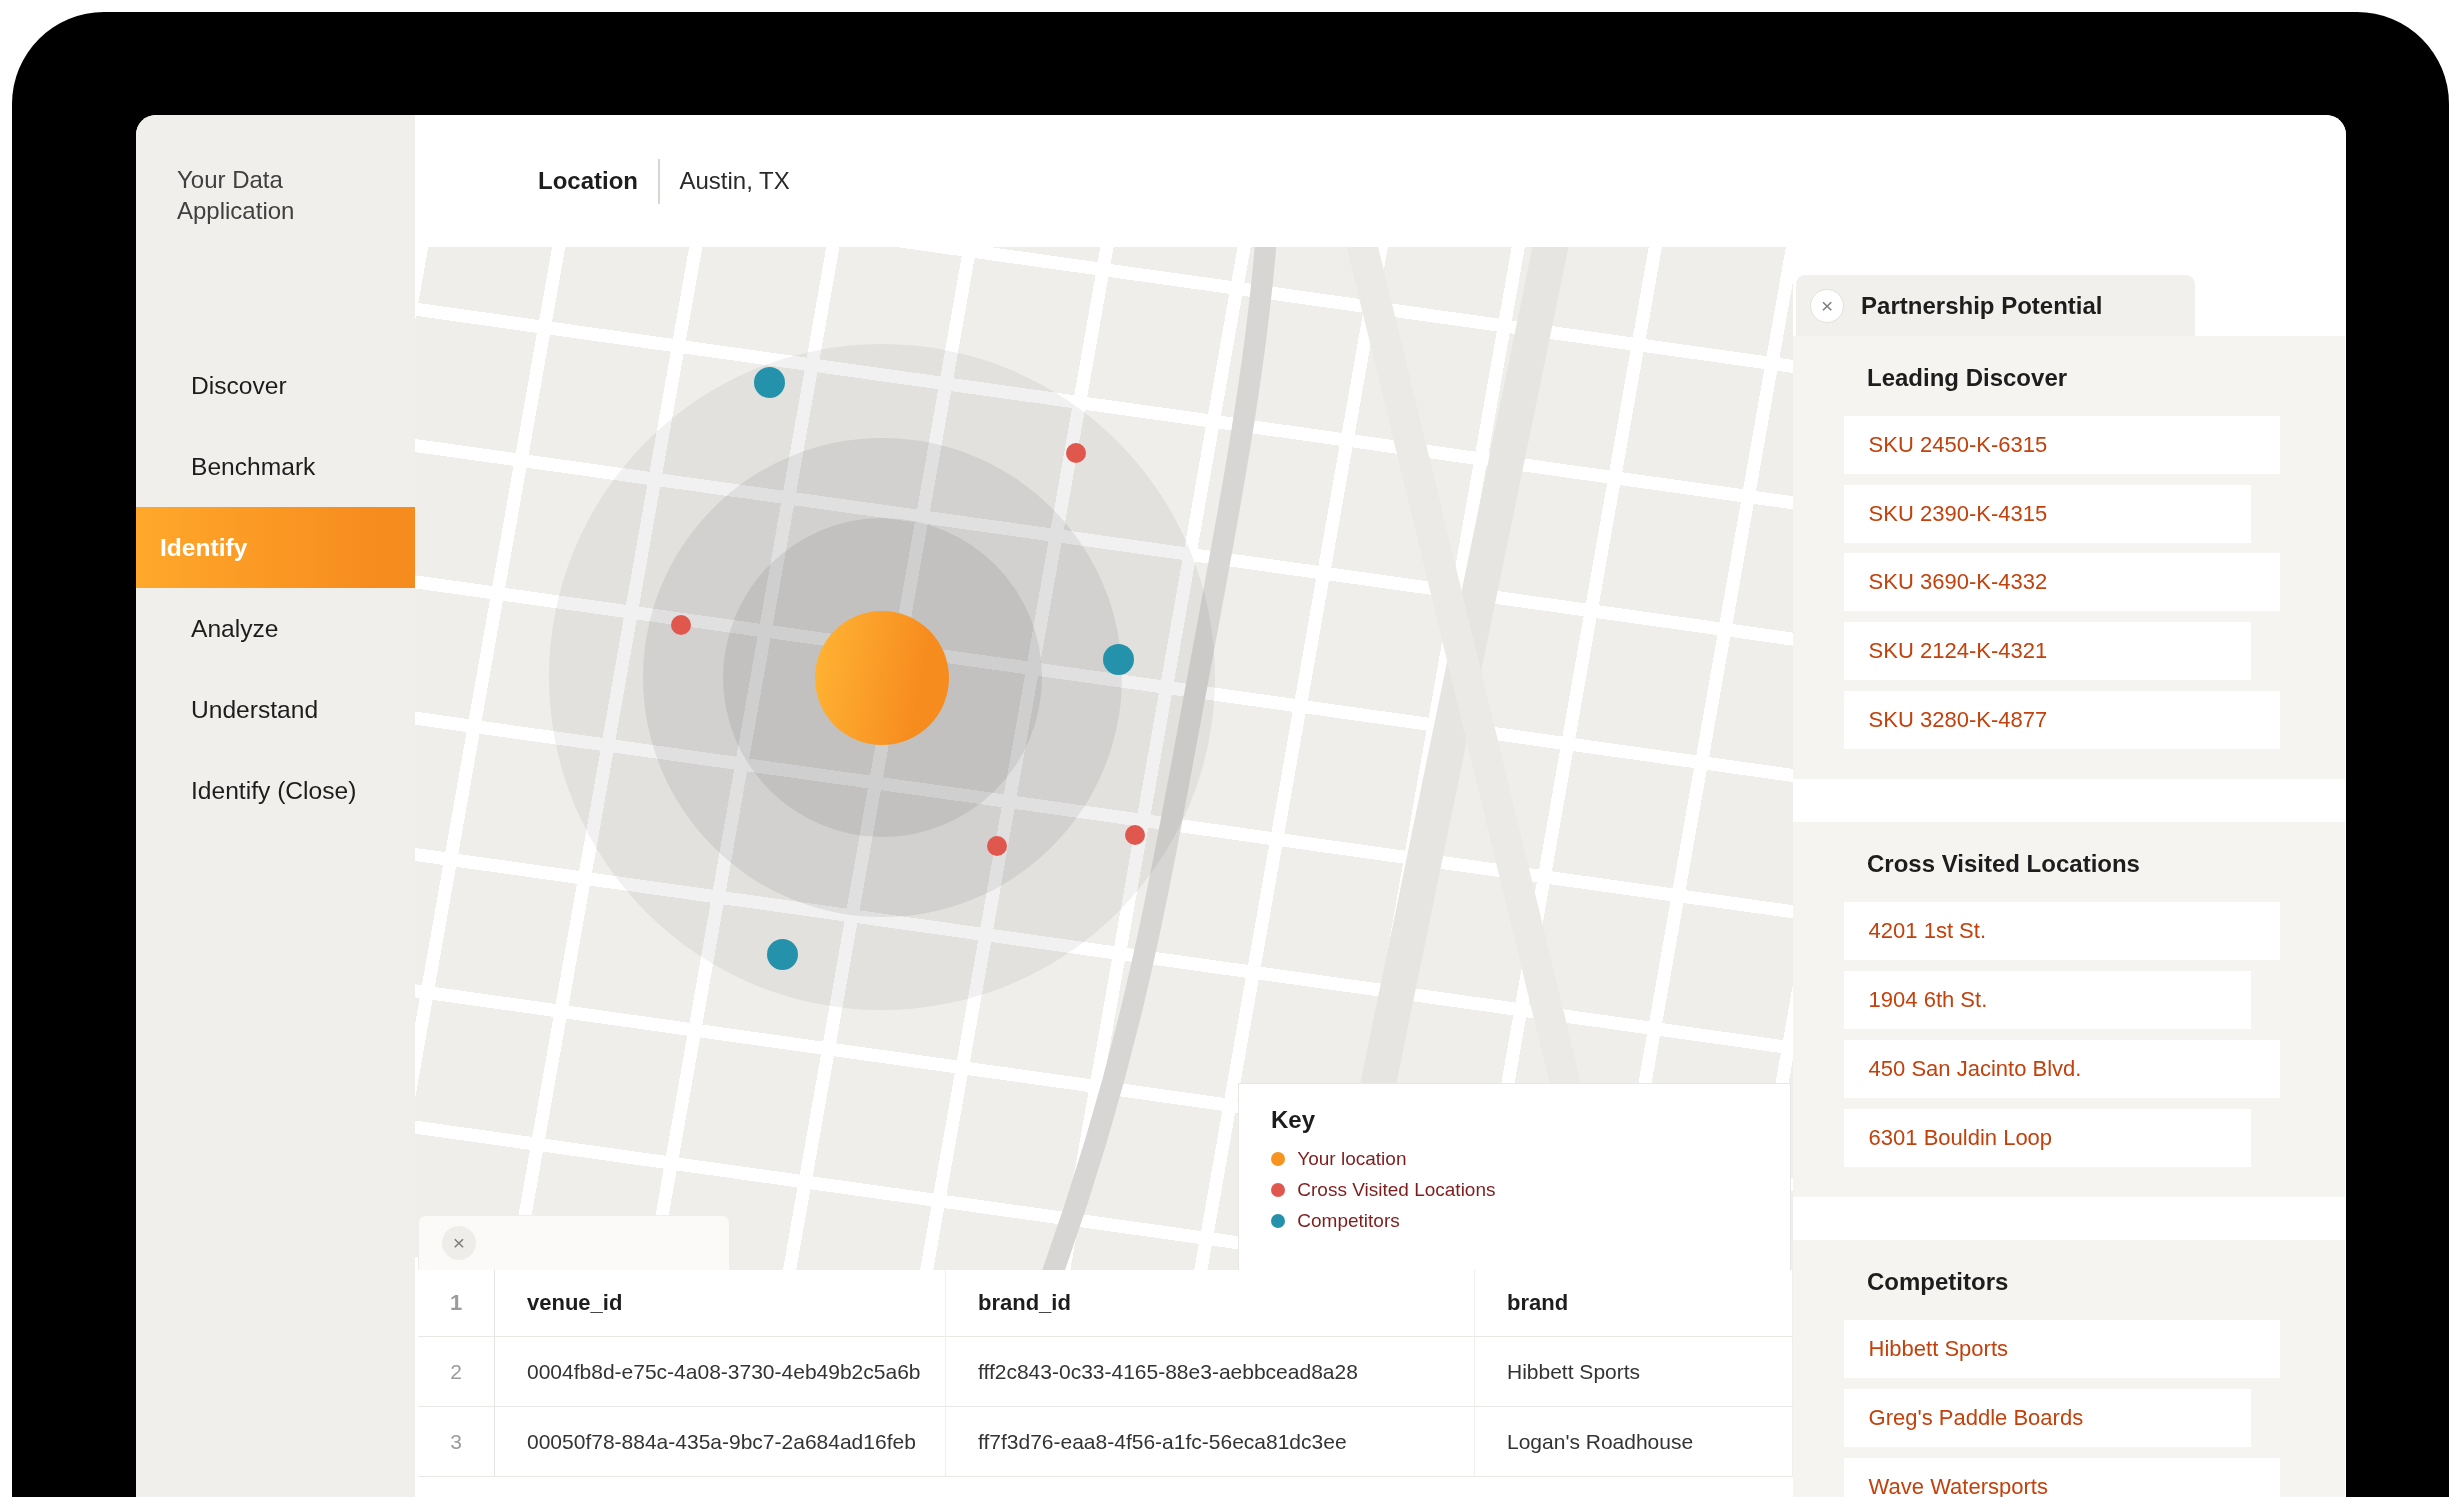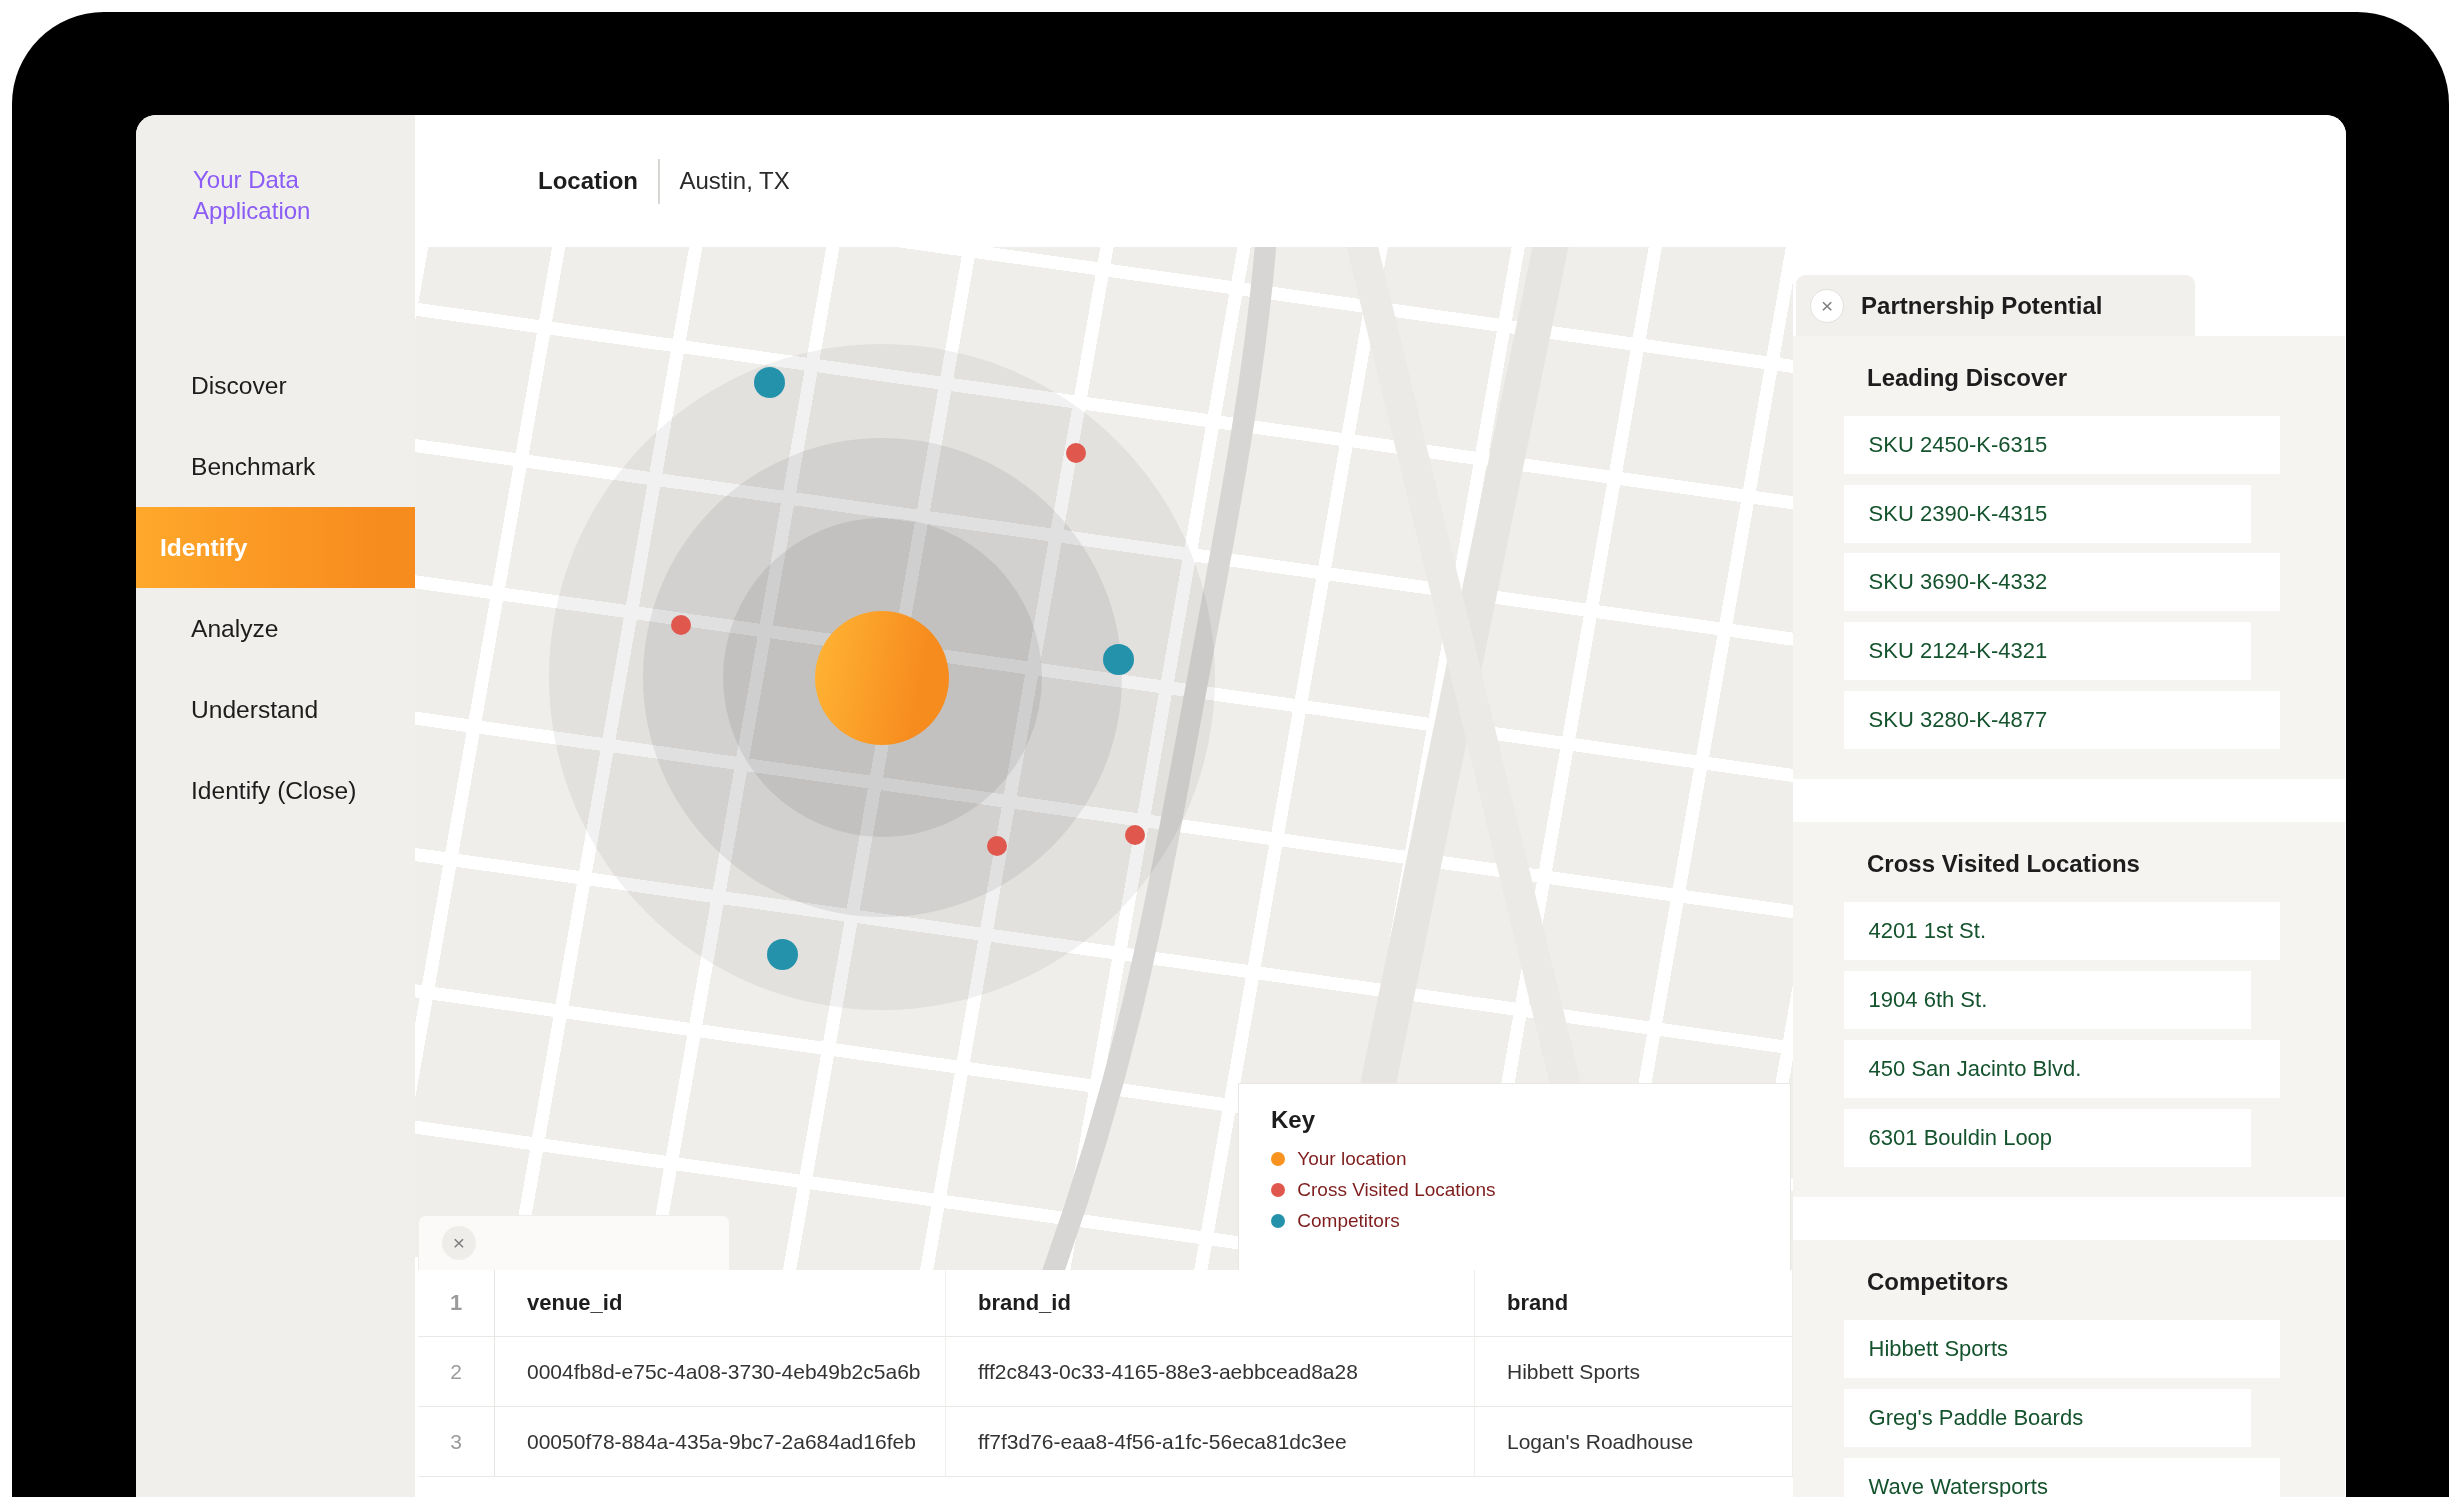--- a/index.html
+++ b/index.html
@@ -11,22 +11,22 @@
   
   .device-frame { position:absolute; left:12.3px; top:12.3px; width:2437px; height:1995px;
                   background:#000; border-radius:92px; }
 
   
   .window { position:absolute; left:136px; top:115px; width:2210px; height:1389px;
             background:#fff; border-radius:20px 20px 0 0; overflow:hidden; }
 
   
   .sidebar { position:absolute; left:0; top:0; width:279px; height:100%; background:#f1efec; }
-  .app-title { position:absolute; left:57px; top:49px; width:184px;
-               font-size:24px; line-height:31px; font-weight:500; color:#8b5cf6; }
+  .app-title { position:absolute; left:41px; top:49px; width:184px;
+               font-size:24px; line-height:31px; font-weight:500; color:#404040; }
   .menu { position:absolute; top:230px; left:0; right:0; }
   .menu-item { height:81px; display:flex; align-items:center; padding-left:55px;
                font-size:24.6px; font-weight:500; color:#1d1d1d; cursor:pointer; }
   .menu-item.active { background:linear-gradient(90deg,#ffa82b 0%,#f78c1e 85%);
                       color:#ffffff; font-weight:700;padding-left:24px; }
 
   
   .topbar { position:absolute; left:279px; top:0; right:0; height:132px; background:#fff;
             display:flex; align-items:center; padding-left:123px; gap:20px; }
   .loc-label { font-size:24px; font-weight:700; color:#1d1d1d; }
@@ -85,21 +85,21 @@
   
   .panel { position:absolute; left:1657px; top:132px; width:552px; bottom:0; background:#fff; }
   .panel-tab { margin:28px 0 0 3.1px; width:399px; height:61px; background:#f2f0ed;
                border-radius:9.2px 9.2px 0 0; display:flex; align-items:center; gap:17px;
                padding-left:14px; }
   .panel-tab-title { font-size:24px; font-weight:700; color:#1d1d1d; }
   .panel-body { position:absolute; top:89px; left:0; right:0; bottom:-153px; }
   .panel-section { background:#f6f4f1; padding:26px 0 20px 0; margin-bottom:43px; }
   .section-heading { margin:0 0 23px 74px; font-size:24px; font-weight:700; color:#1d1d1d; line-height:31px; }
   .panel-item { margin:0 0 10.7px 51px; background:#fff; height:58px; display:flex;
-                align-items:center; padding-left:24.6px; font-size:22px; color:#14532d; cursor:pointer; }
+                align-items:center; padding-left:24.6px; font-size:22px; color:#c2410c; cursor:pointer; }
   .w-long  { width:436px; }
   .w-short { width:407px; }
 </style>
 </head>
 <body>
 
 <div class="canvas">
   <div class="device-frame"></div>
 
   <div class="window">

